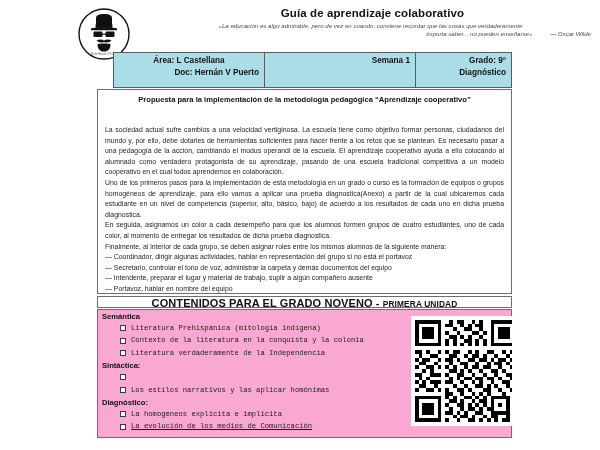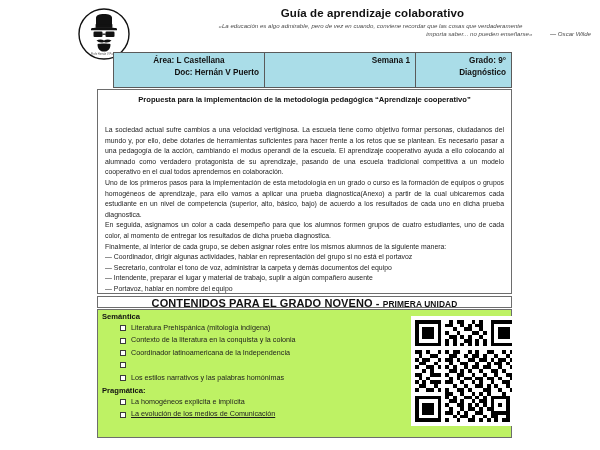--- a/index.html
+++ b/index.html
@@ -145,21 +145,21 @@
 
   
   .contenidos-box {
     position: absolute;
     left: 97px;
     top: 309px;
     width: 415px;
     height: 129px;
     border: 1px solid #6d6d6d;
     box-sizing: border-box;
-    background: #bef264;
+    background: #f9a8d4;
     overflow: hidden;
   }
   .cat-head {
     font-size: 7.6px;
     font-weight: bold;
     color: #111;
     padding: 1px 0 0 4px;
     line-height: 11px;
   }
   .check-row {
@@ -175,20 +175,21 @@
     border: 1px solid #3a3a3a;
     box-sizing: border-box;
     margin-right: 5px;
     background: #fff;
     flex: none;
   }
   .check-label {
     font-size: 7.2px;
     color: #1c1c1c;
     white-space: nowrap;
+    font-family: Liberation Mono, monospace;
   }
   .check-label.underlined { text-decoration: underline; }
 
   
   .qr-wrap {
     position: absolute;
     left: 411px;
     top: 316px;
     width: 101px;
     height: 110px;
@@ -270,32 +271,33 @@
     <div class="check-row">
       <span class="checkbox"></span>
       <span class="check-label">Literatura Prehispánica (mitología indígena)</span>
     </div>
     <div class="check-row">
       <span class="checkbox"></span>
       <span class="check-label">Contexto de la literatura en la conquista y la colonia</span>
     </div>
     <div class="check-row">
       <span class="checkbox"></span>
-      <span class="check-label">Coordinador latinoamericana de la Independencia</span>
-    </div>
-
-    <div class="check-row">
-      <span class="checkbox"></span>
-    </div>
-    <div class="check-row">
-      <span class="checkbox"></span>
-      <span class="check-label">Los estilos narrativos y las palabras homónimas</span>
-    </div>
-
-    <div class="cat-head">Pragmática:</div>
+      <span class="check-label">Literatura verdaderamente de la Independencia</span>
+    </div>
+
+    <div class="cat-head">Sintáctica:</div>
+    <div class="check-row">
+      <span class="checkbox"></span>
+    </div>
+    <div class="check-row">
+      <span class="checkbox"></span>
+      <span class="check-label">Los estilos narrativos y las aplicar homónimas</span>
+    </div>
+
+    <div class="cat-head">Diagnóstico:</div>
     <div class="check-row">
       <span class="checkbox"></span>
       <span class="check-label">La homogéneos explicita e implícita</span>
     </div>
     <div class="check-row">
       <span class="checkbox"></span>
       <span class="check-label underlined">La evolución de los medios de Comunicación</span>
     </div>
   </div>
 

